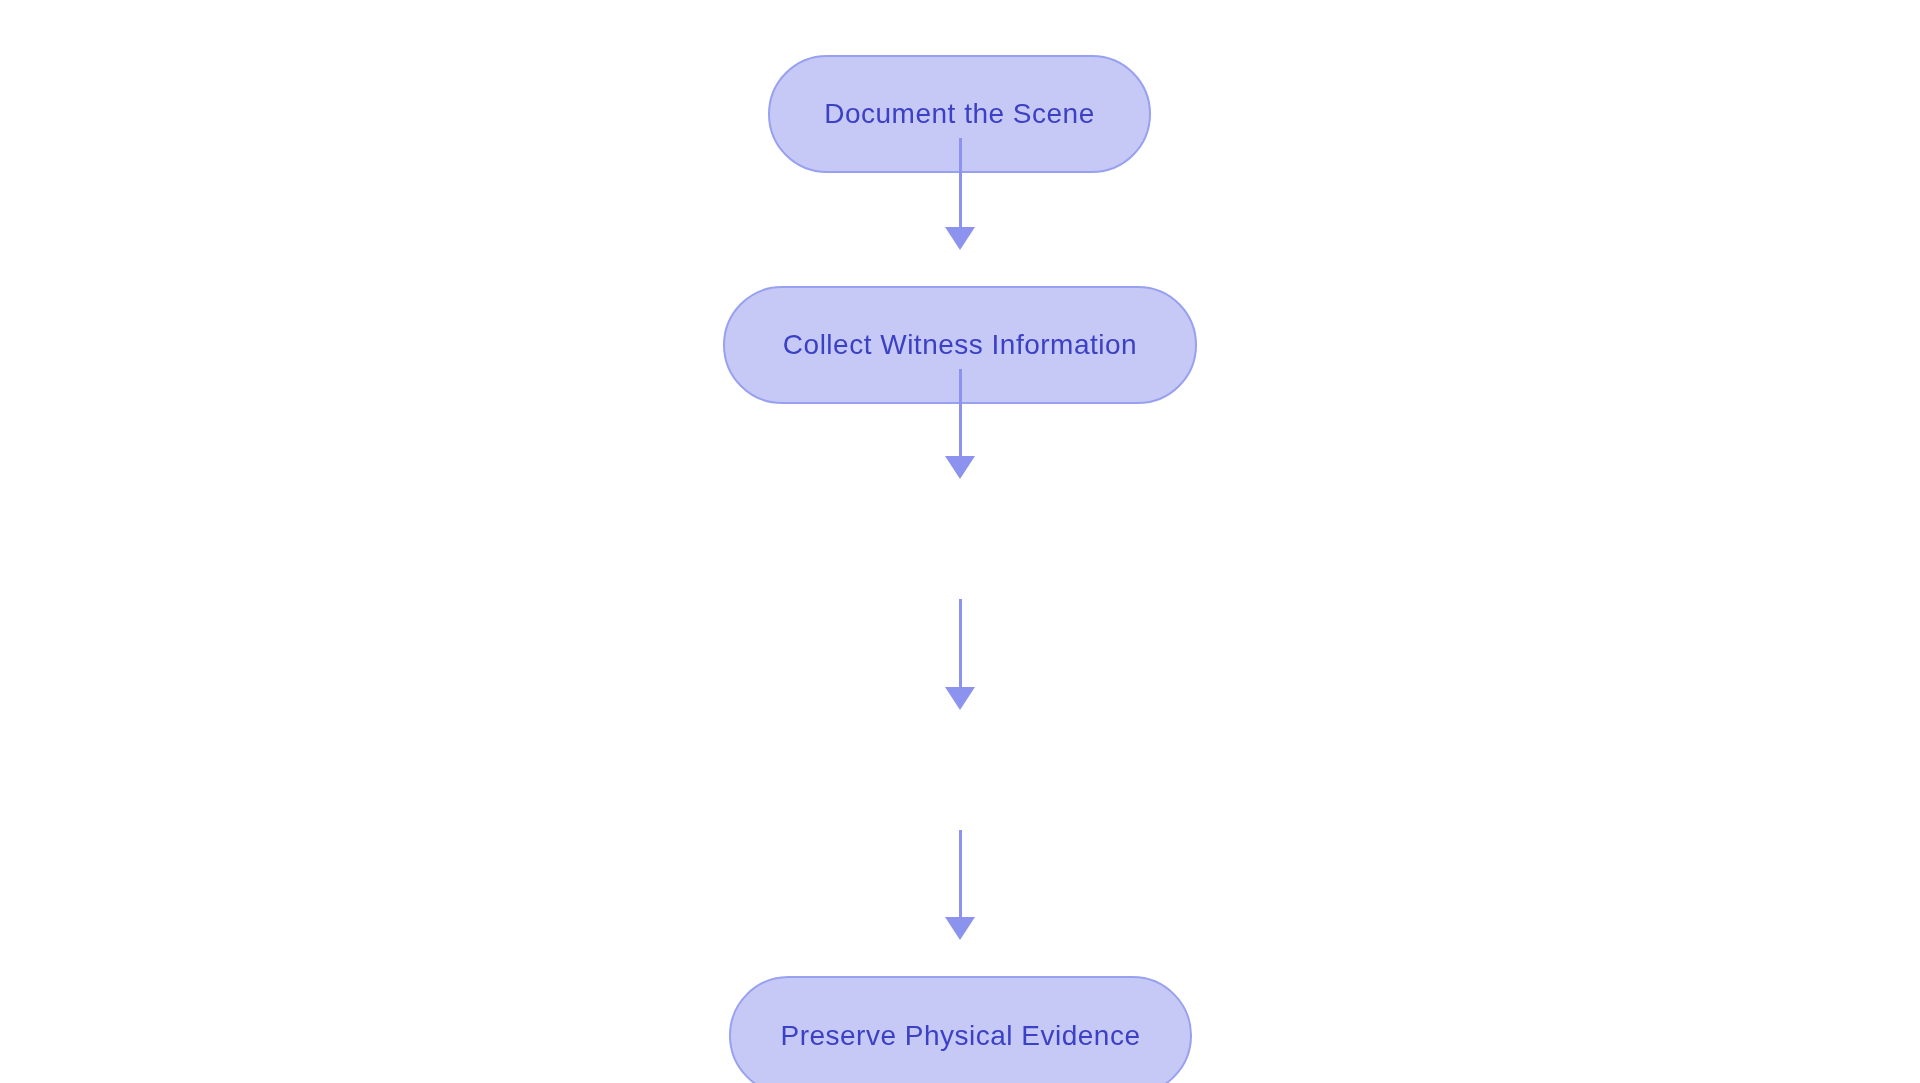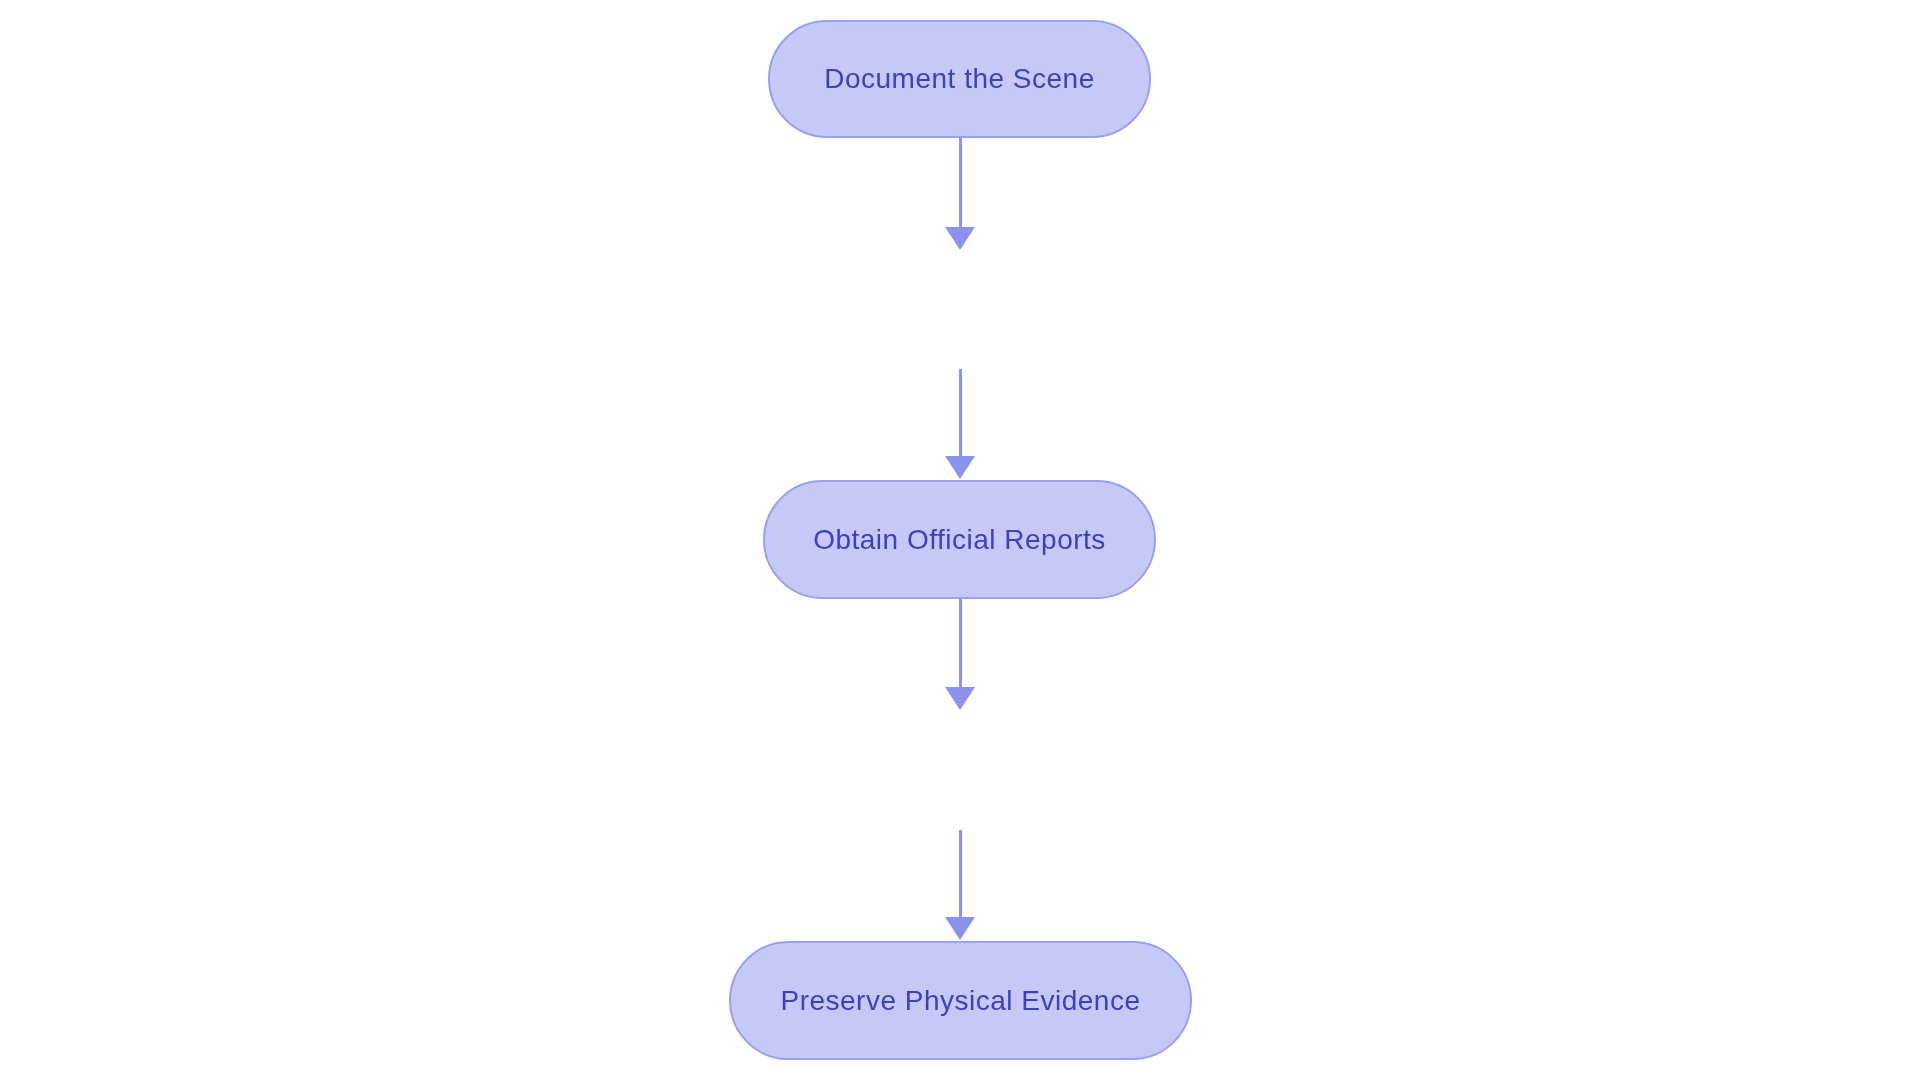--- a/index.html
+++ b/index.html
@@ -22,20 +22,21 @@
     background: var(--node-fill, #c6c9f6);
     border: 2px solid var(--node-border, #98a0f0);
     color: var(--node-text, #3b40c4);
     display: flex;
     align-items: center;
     justify-content: center;
     font-size: 28px;
     letter-spacing: 0.5px;
     white-space: nowrap;
     text-align: left;
+    margin-top: 35px;
   }
   .n1 { left: 768px; top: 20px;  width: 383px; height: 118px; }
   .n2 { left: 723px; top: 251px; width: 474px; height: 118px; }
   .n3 { left: 763px; top: 480px; width: 393px; height: 119px; }
   .n4 { left: 774px; top: 711px; width: 372px; height: 119px; }
   .n5 { left: 729px; top: 941px; width: 463px; height: 119px; }
 
   .arrow {
     position: absolute;
     left: 945px;
@@ -68,29 +69,29 @@
 
   <div class="node n1">
     <span>Document the Scene</span>
   </div>
 
   <div class="arrow a1">
     <div class="shaft"></div>
     <div class="head"></div>
   </div>
 
+  <div class="node n2">
+    <span>Collect Witness Information</span>
+  </div>
 
   <div class="arrow a2">
     <div class="shaft"></div>
     <div class="head"></div>
   </div>
 
-  <div class="node n3">
-    <span>Obtain Official Reports</span>
-  </div>
 
   <div class="arrow a3">
     <div class="shaft"></div>
     <div class="head"></div>
   </div>
 
 
   <div class="arrow a4">
     <div class="shaft"></div>
     <div class="head"></div>

